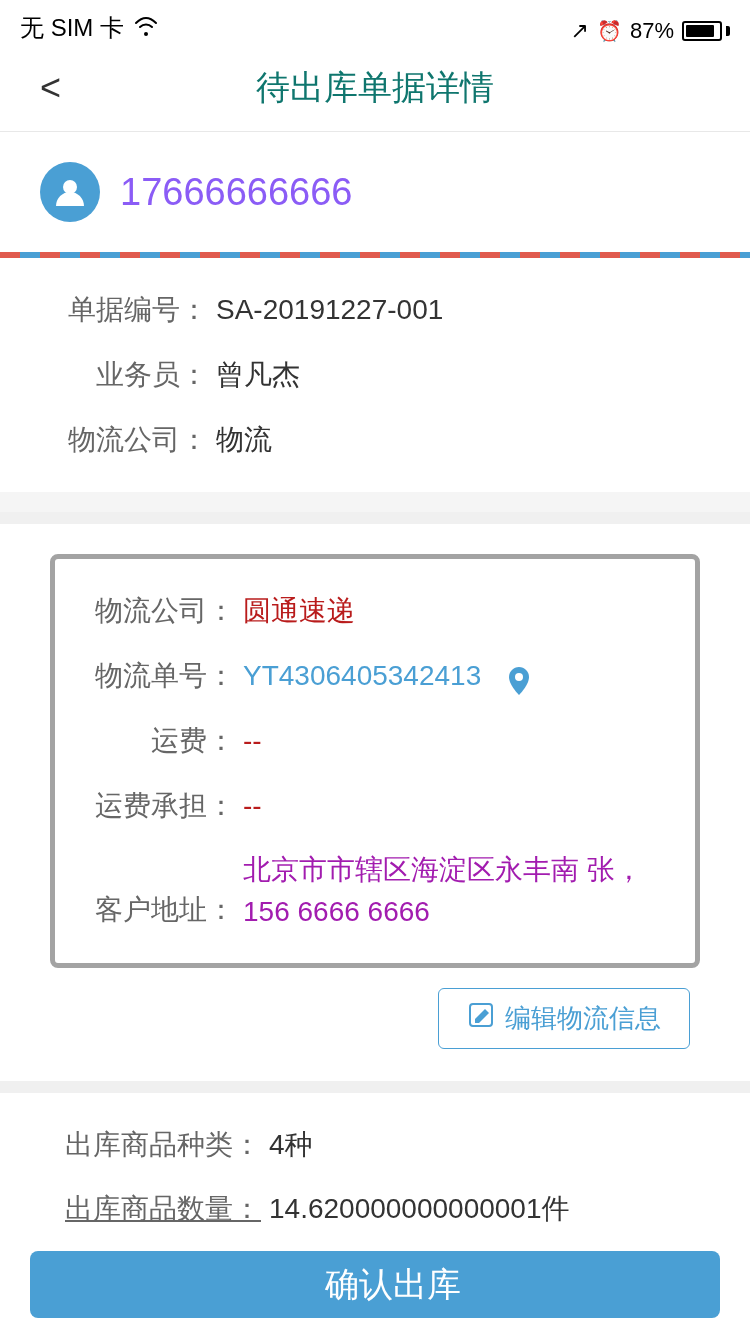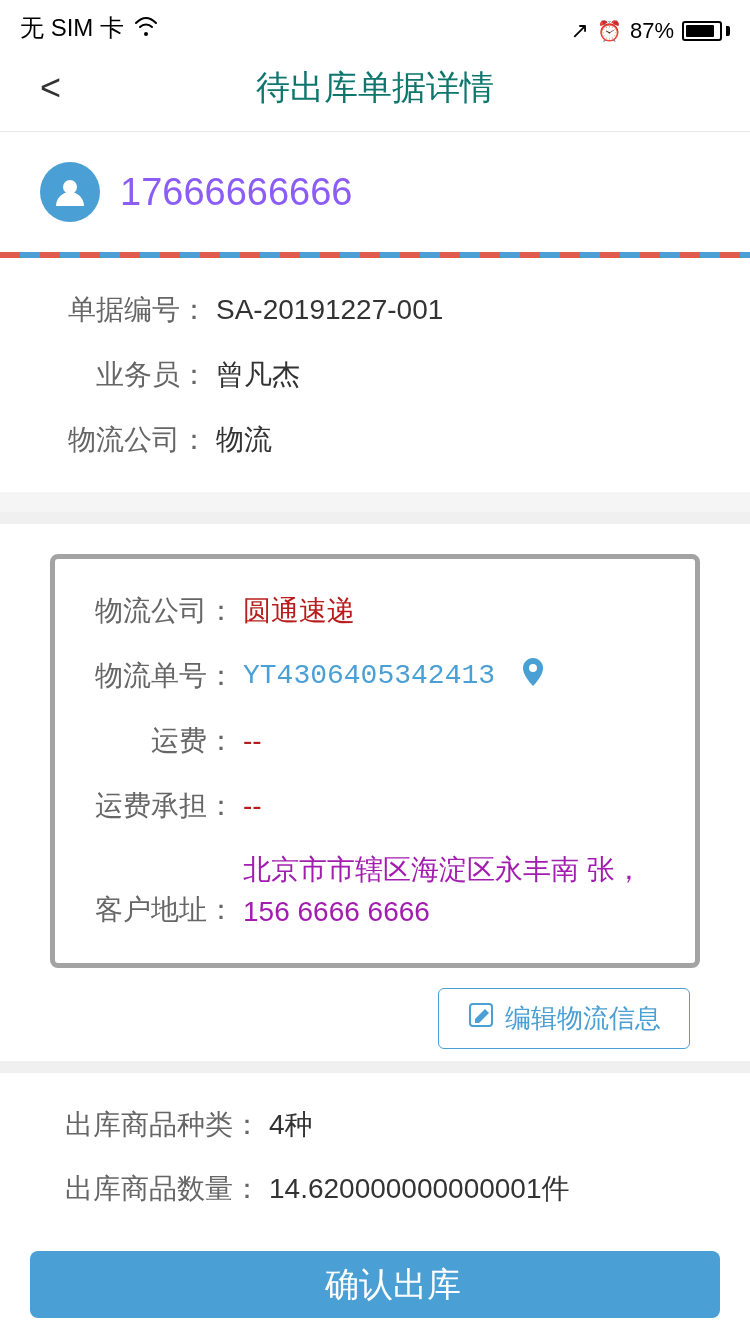--- a/index.html
+++ b/index.html
@@ -199,39 +199,38 @@
     .logistics-value {
       color: #b91c1c;
       margin-left: 8px;
       flex: 1;
     }
     .logistics-value.blue {
       color: #4a9fd4;
     }
     .tracking-row {
       display: flex;
-      align-items: flex-start;
+      align-items: flex-end;
       gap: 20px;
-      font-family: Liberation Mono, monospace;
     }
     .location-pin {
       width: 36px;
       height: 36px;
       flex-shrink: 0;
     }
     .address-value {
       color: #a21caf;
       line-height: 1.5;
     }
 
     
     .edit-btn-row {
       display: flex;
       justify-content: flex-end;
-      padding: 0 30px 12px 30px;
+      padding: 0 30px 32px 30px;
       background: #fff;
     }
     .edit-btn {
       border: 1px solid #4a9fd4;
       border-radius: 6px;
       padding: 12px 28px;
       color: #4a9fd4;
       font-size: 26px;
       display: flex;
       align-items: center;
@@ -414,21 +413,21 @@
   </div>
 
   <div class="separator"></div>
 
   <div class="goods-section">
     <div class="info-row">
       <span class="info-label" style="min-width:200px;">出库商品种类：</span>
       <span class="info-value">4种</span>
     </div>
     <div class="info-row">
-      <span class="info-label" style="min-width:200px;">出库商品数量：</span>
+      <span class="info-label" style="min-width:200px;text-decoration:underline;">出库商品数量：</span>
       <span class="info-value">14.620000000000001件</span>
     </div>
   </div>
 
   <div class="detail-btn-row">
     <button class="detail-btn">
       <span>
         <svg width="28" height="28" viewBox="0 0 28 28" fill="none">
           <rect x="3" y="3" width="22" height="22" rx="3" stroke="#4a9fd4" stroke-width="2" fill="none"></rect>
           <line x1="8" y1="10" x2="20" y2="10" stroke="#4a9fd4" stroke-width="2"></line>

